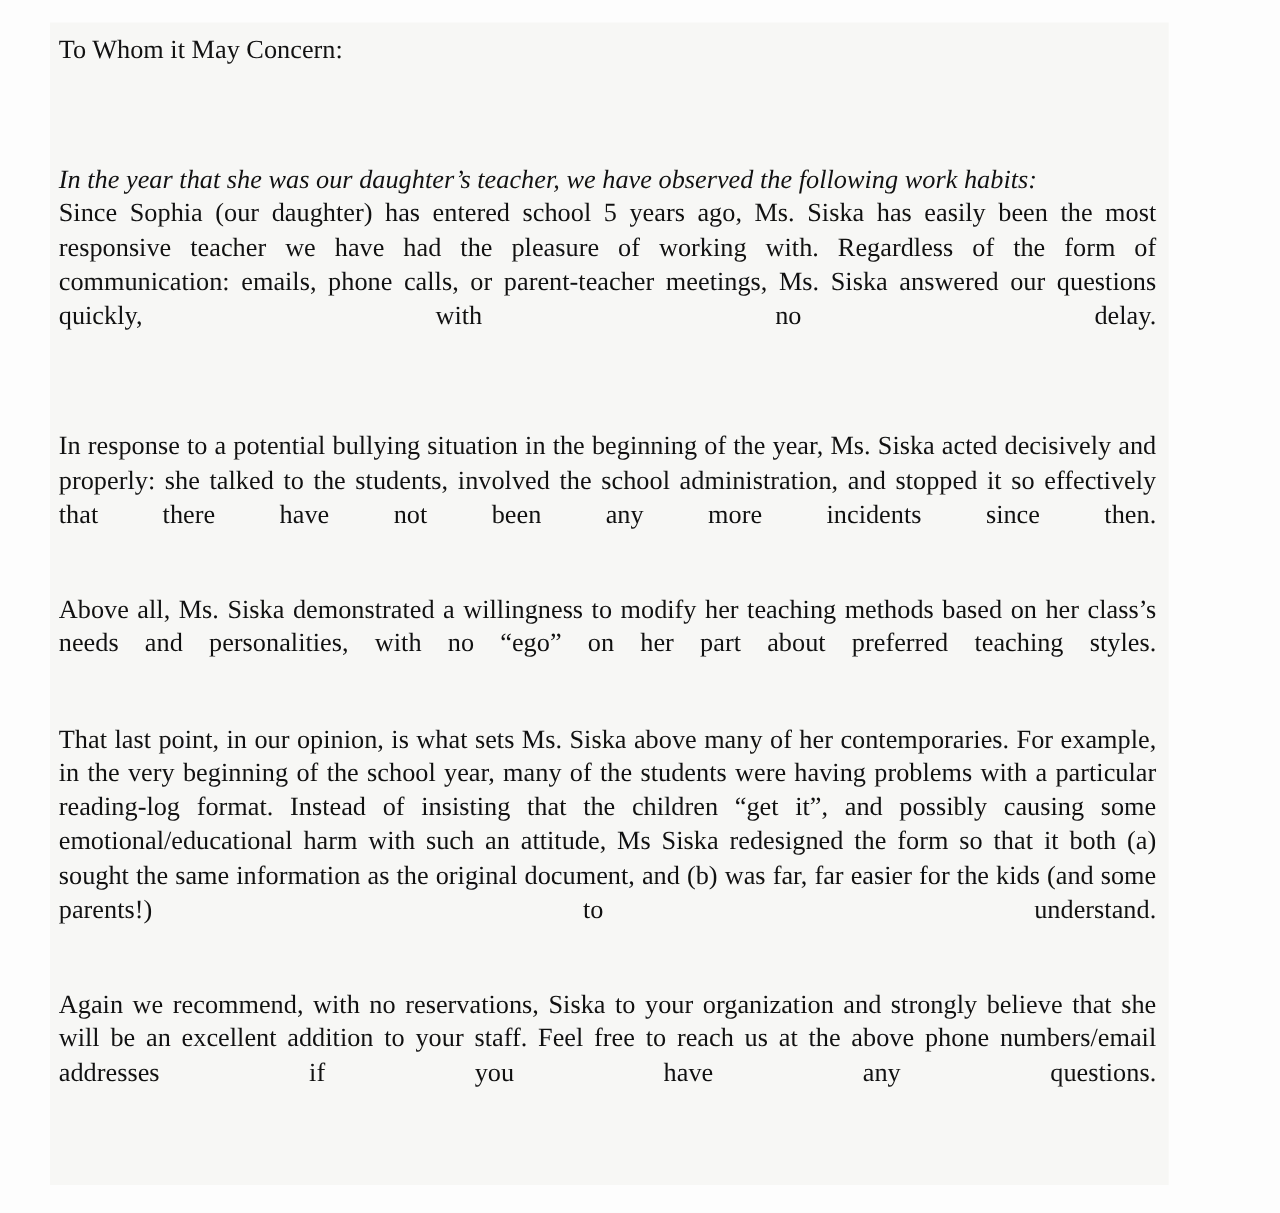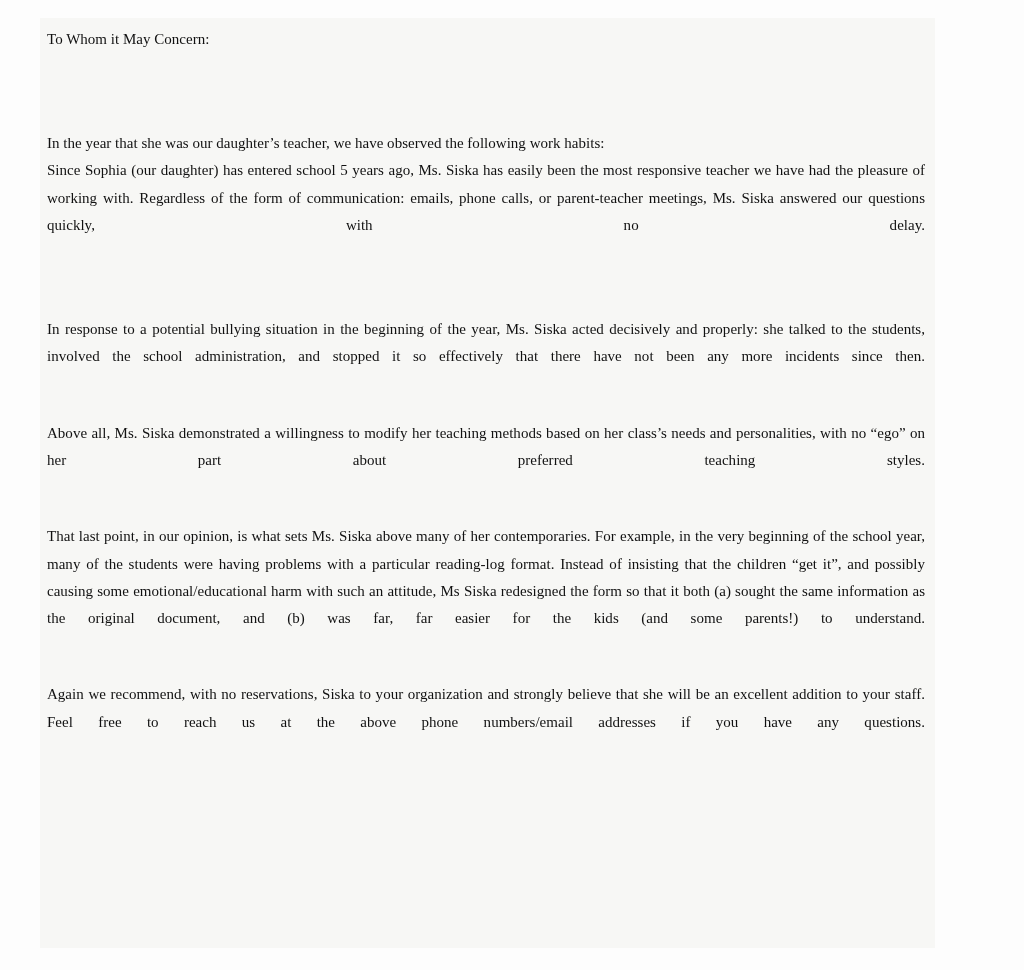--- a/index.html
+++ b/index.html
@@ -35,21 +35,21 @@
 
   .letter {
     position: absolute;
     left: 47px;
     top: 26px;
     width: 878px;
     z-index: 1;
   }
 
   .para {
-    font-size: 15px;
+    font-size: 21px;
     line-height: 27.2px;
     color: #111111;
     text-align: justify;
     text-justify: inter-word;
     margin: 0;
     letter-spacing: 0.02px;
     -webkit-font-smoothing: none;
   }
 
   
@@ -69,20 +69,21 @@
   }
 
   .gap-lg { height: 52px; }
   .gap-md { height: 25px; }
   .gap-sm { height: 22px; }
 
   
   .hardline {
     display: block;
     text-align: left;
+    font-style: italic;
   }
 </style>
 </head>
 <body>
 
 <div class="page">
 
   <div class="scan-tint"></div>
 
   <div class="letter">

